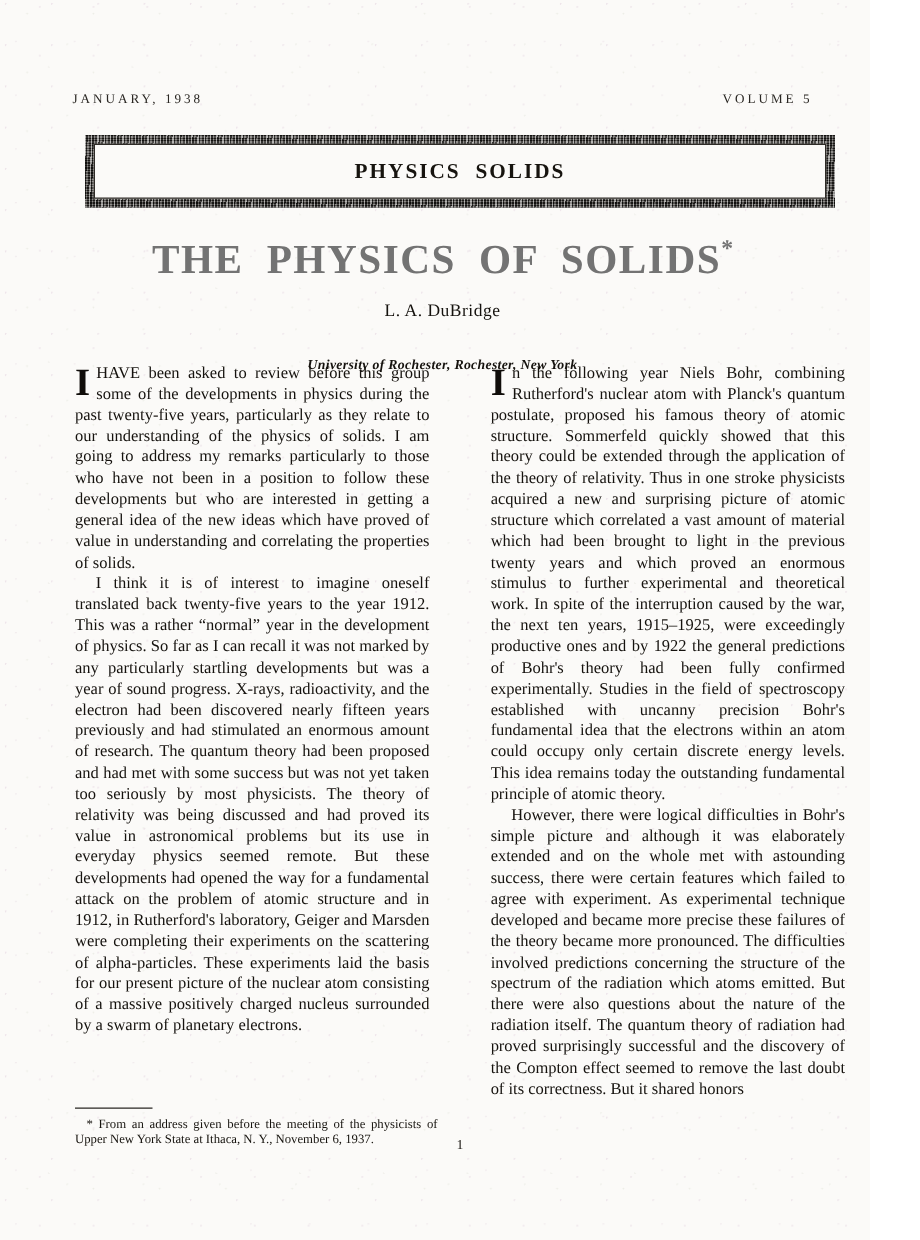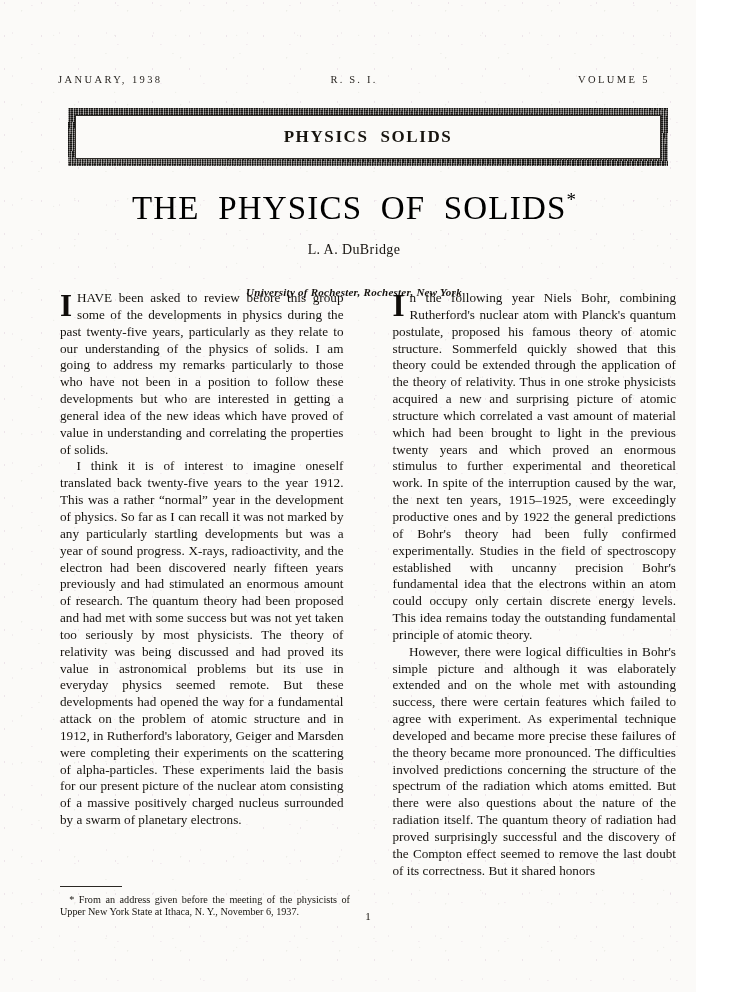--- a/index.html
+++ b/index.html
@@ -96,24 +96,24 @@
   
   .title-block {
     position: absolute;
     top: 190px;
     left: 58px;
     right: 46px;
     text-align: center;
   }
   .article-title {
     font-size: 33px;
-    font-weight: normal;
+    font-weight: bold;
     letter-spacing: 1.2px;
     word-spacing: 9px;
-    color: #000000;
+    color: #737373;
     line-height: 1.05;
     white-space: nowrap;
   }
   .article-title .star {
     font-size: 19px;
     vertical-align: 13px;
     letter-spacing: 0;
   }
   .author {
     margin-top: 16px;
@@ -201,21 +201,20 @@
   }
 </style>
 </head>
 <body>
 
 <div class="page">
   <div class="paper-noise"></div>
 
   <div class="running-head">
     <span>JANUARY, 1938</span>
-    <span class="rh-center">R. S. I.</span>
     <span class="rh-right">VOLUME 5</span>
   </div>
 
   <div class="banner">
     <div class="banner-inner">
       <span class="banner-title">PHYSICS SOLIDS</span>
     </div>
   </div>
 
   <div class="title-block">

